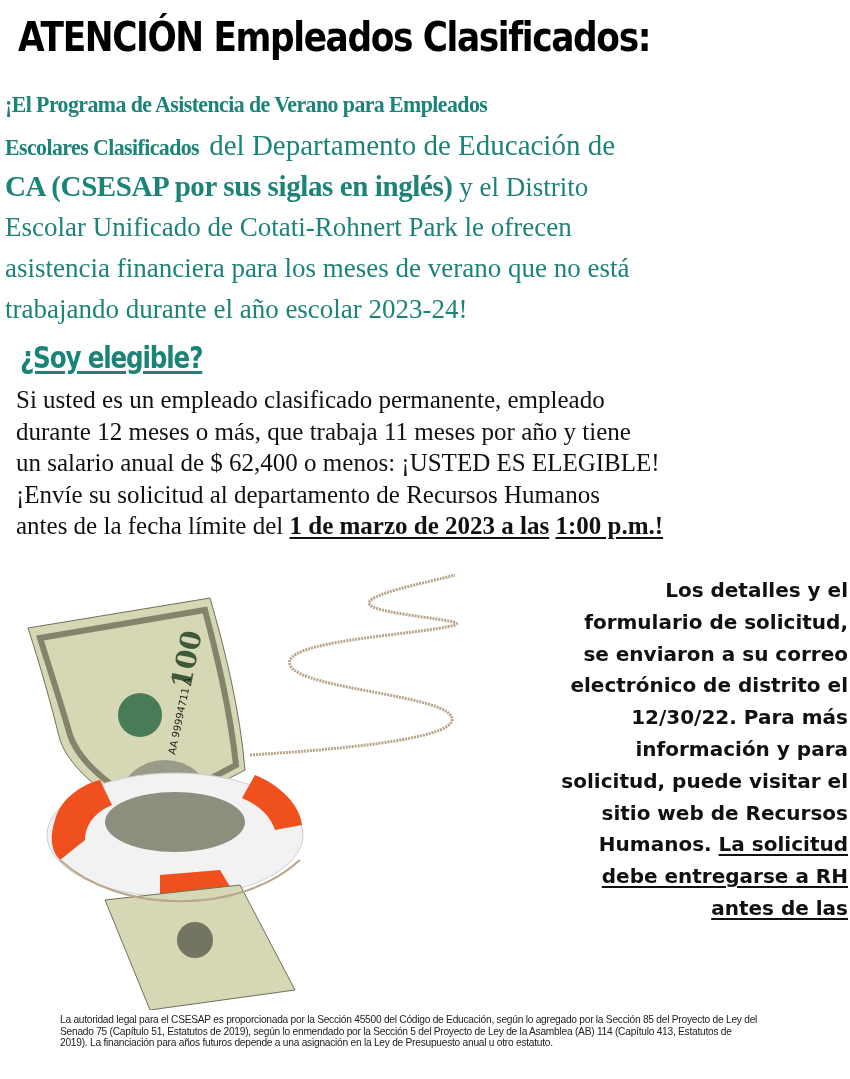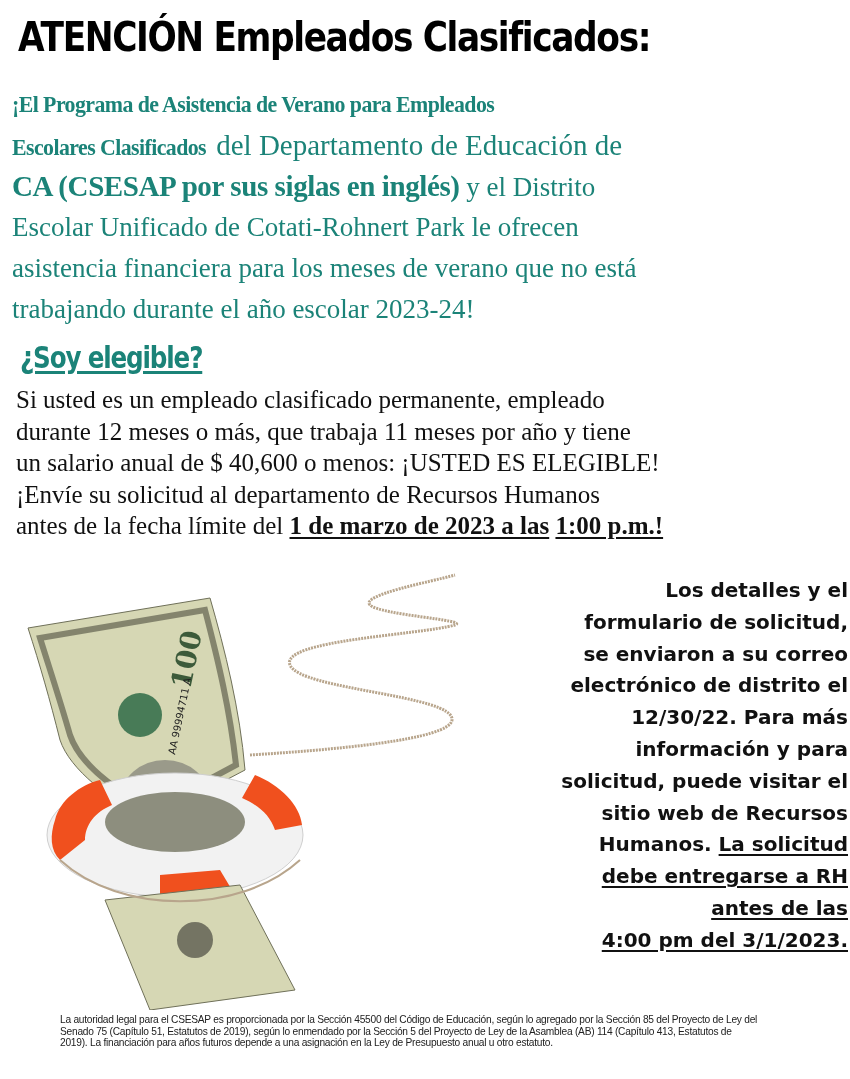--- a/index.html
+++ b/index.html
@@ -8,21 +8,21 @@
 
   .title {
     position: absolute; left: 18px; top: 8px;
     font-family: "DejaVu Sans", sans-serif; font-weight: bold;
     font-size: 40px; letter-spacing: -1.6px; color: #000;
     transform: scaleX(0.86); transform-origin: left top;
     white-space: nowrap; line-height: 58px;
   }
 
   .intro {
-    position: absolute; left: 12px; top: 84px; width: 820px;
+    position: absolute; left: 5px; top: 84px; width: 820px;
     font-family: "Liberation Serif", serif; color: #1b8378;
   }
   .intro .line { display: block; white-space: nowrap; height: 41px; line-height: 41px; }
   .intro .s1 { font-size: 23px; font-weight: bold; letter-spacing: -0.6px; transform: scaleX(0.95); transform-origin: left; display: inline-block; }
   .intro .s2 { font-size: 29px; margin-top: 20px; }
   .intro .s2b { font-size: 29px; font-weight: bold; letter-spacing: -0.4px; }
   .intro .s3 { font-size: 27px; }
 
   .elig-head {
     position: absolute; left: 20px; top: 340px;
@@ -78,21 +78,21 @@
     <span class="line s3">Escolar Unificado de Cotati-Rohnert Park le ofrecen</span>
     <span class="line s3">asistencia financiera para los meses de verano que no está</span>
     <span class="line s3">trabajando durante el año escolar 2023-24!</span>
   </div>
 
   <div class="elig-head">¿Soy elegible?</div>
 
   <div class="elig-body">
     <span class="line">Si usted es un empleado clasificado permanente, empleado</span>
     <span class="line">durante 12 meses o más, que trabaja 11 meses por año y tiene</span>
-    <span class="line">un salario anual de $ 40,600 o menos: ¡USTED ES ELEGIBLE!</span>
+    <span class="line">un salario anual de $ 62,400 o menos: ¡USTED ES ELEGIBLE!</span>
     <span class="line">¡Envíe su solicitud al departamento de Recursos Humanos</span>
     <span class="line"><span>antes de la fecha límite del </span><span class="u">1 de marzo de 2023 a las</span><span> </span><span class="u">1:00 p.m.!</span></span>
   </div>
 
   <div class="illustration">
     <svg width="460" height="440" viewBox="0 0 460 440">
 
       <path d="M250 185 C 330 180, 450 170, 452 150 C 455 125, 300 120, 290 95 C 280 70, 420 65, 455 55 C 470 50, 380 45, 370 35 C 360 25, 430 12, 455 5" fill="none" stroke="#b8a58c" stroke-width="3" stroke-dasharray="2 1"></path>
 
       <path d="M28 58 L 210 28 C 225 80, 240 140, 245 200 L 150 250 C 110 230, 70 200, 60 170 C 50 130, 40 95, 28 58 Z" fill="#d6d7b4" stroke="#6f7059" stroke-width="1"></path>
@@ -119,21 +119,20 @@
     <span class="line">formulario de solicitud,</span>
     <span class="line">se enviaron a su correo</span>
     <span class="line">electrónico de distrito el</span>
     <span class="line">12/30/22. Para más</span>
     <span class="line">información y para</span>
     <span class="line">solicitud, puede visitar el</span>
     <span class="line">sitio web de Recursos</span>
     <span class="line"><span>Humanos. </span><span class="u">La solicitud</span></span>
     <span class="line u">debe entregarse a RH</span>
     <span class="line u">antes de las</span>
-    <span class="line u">4:00 pm del 3/1/2023.</span>
   </div>
 
   <div class="footnote">
     <span class="line">La autoridad legal para el CSESAP es proporcionada por la Sección 45500 del Código de Educación, según lo agregado por la Sección 85 del Proyecto de Ley del</span>
     <span class="line">Senado 75 (Capítulo 51, Estatutos de 2019), según lo enmendado por la Sección 5 del Proyecto de Ley de la Asamblea (AB) 114 (Capítulo 413, Estatutos de</span>
     <span class="line">2019). La financiación para años futuros depende a una asignación en la Ley de Presupuesto anual u otro estatuto.</span>
   </div>
 
 </div>
 

